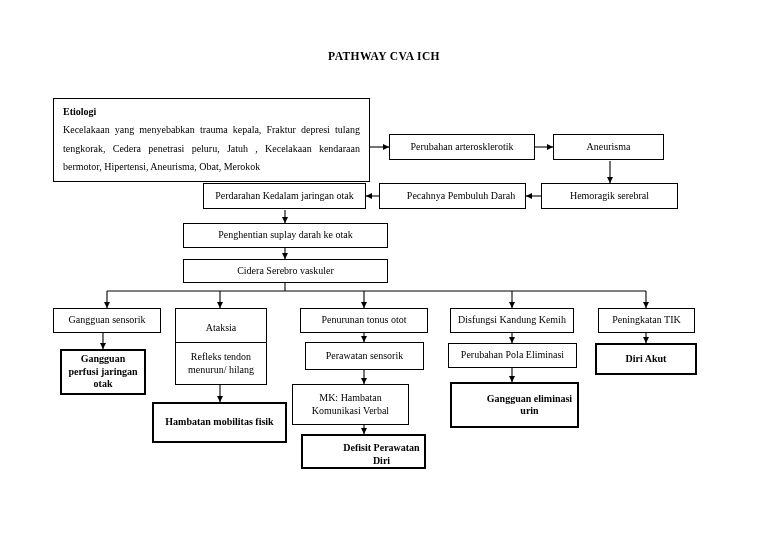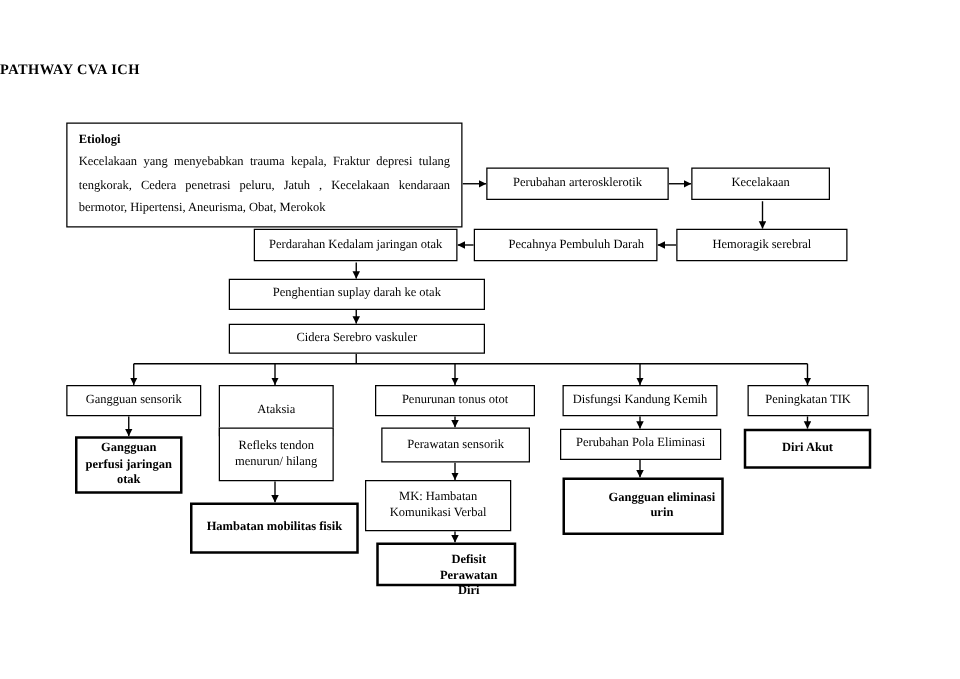--- a/index.html
+++ b/index.html
@@ -22,20 +22,21 @@
     top: 0;
     width: 768px;
     height: 543px;
     pointer-events: none;
   }
   .title {
     position: absolute;
     left: 0;
     top: 50px;
     width: 768px;
+    text-align: center;
     font-size: 11.5px;
     font-weight: bold;
     letter-spacing: 0.4px;
   }
   .node {
     position: absolute;
     box-sizing: border-box;
     border: 1px solid #000;
     background: #ffffff;
     display: flex;
@@ -130,21 +131,21 @@
       <path d="M107,291 L646,291"></path>
     </g>
   </svg>
 
   <div class="etiologi" style="left:53px; top:98px; width:317px; height:84px;">
     <div class="etio-head">Etiologi</div>
     <div class="etio-body">Kecelakaan yang menyebabkan trauma kepala, Fraktur depresi tulang tengkorak, Cedera penetrasi peluru, Jatuh , Kecelakaan kendaraan bermotor, Hipertensi, Aneurisma, Obat, Merokok</div>
   </div>
 
   <div class="node" style="left:389px; top:134px; width:146px; height:26px;">Perubahan arterosklerotik</div>
-  <div class="node" style="left:553px; top:134px; width:111px; height:26px;">Kecelakaan</div>
+  <div class="node" style="left:553px; top:134px; width:111px; height:26px;">Aneurisma</div>
 
   <div class="node" style="left:541px; top:183px; width:137px; height:26px;">Hemoragik serebral</div>
   <div class="node" style="left:379px; top:183px; width:147px; height:26px;padding-left:21px;">Pecahnya Pembuluh Darah</div>
   <div class="node" style="left:203px; top:183px; width:163px; height:26px;">Perdarahan Kedalam jaringan otak</div>
 
   <div class="node" style="left:183px; top:223px; width:205px; height:25px;">Penghentian suplay darah ke otak</div>
   <div class="node" style="left:183px; top:259px; width:205px; height:24px;">Cidera Serebro vaskuler</div>
 
   <div class="node" style="left:53px; top:308px; width:108px; height:25px;">Gangguan sensorik</div>
   <div class="node" style="left:175px; top:308px; width:92px; height:41px;">Ataksia</div>
@@ -152,20 +153,20 @@
   <div class="node" style="left:450px; top:308px; width:124px; height:25px;">Disfungsi Kandung Kemih</div>
   <div class="node" style="left:598px; top:308px; width:97px; height:25px;">Peningkatan TIK</div>
 
   <div class="node thick" style="left:60px; top:349px; width:86px; height:46px;">Gangguan perfusi jaringan otak</div>
 
   <div class="node" style="left:175px; top:342px; width:92px; height:43px;">Refleks tendon menurun/ hilang</div>
   <div class="node thick" style="left:152px; top:402px; width:135px; height:41px;">Hambatan mobilitas fisik</div>
 
   <div class="node" style="left:305px; top:342px; width:119px; height:28px;">Perawatan sensorik</div>
   <div class="node" style="left:292px; top:384px; width:117px; height:41px;">MK: Hambatan Komunikasi Verbal</div>
-  <div class="node thick topalign" style="left:301px; top:434px; width:112px; height:35px;padding-left:40px;">Defisit Perawatan Diri</div>
+  <div class="node thick topalign" style="left:301px; top:434px; width:125px; height:35px;padding-left:40px;">Defisit Perawatan Diri</div>
 
   <div class="node" style="left:448px; top:343px; width:129px; height:25px;">Perubahan Pola Eliminasi</div>
   <div class="node thick" style="left:450px; top:382px; width:129px; height:46px;padding-left:34px;">Gangguan eliminasi urin</div>
 
   <div class="node thick" style="left:595px; top:343px; width:102px; height:32px;">Diri Akut</div>
 
 </div>
 
 </body></html>

